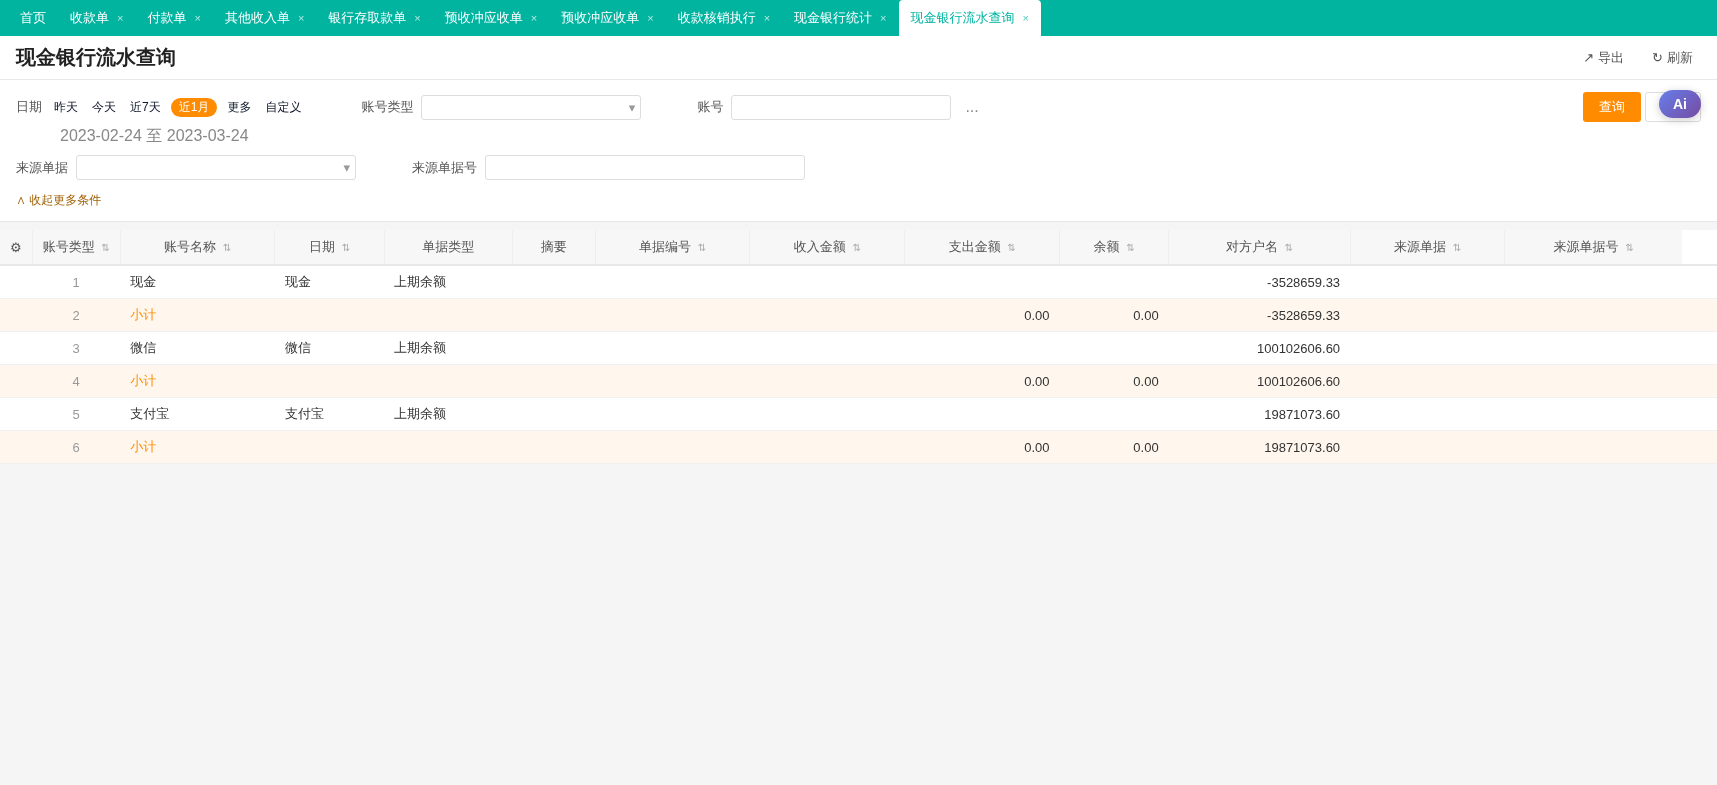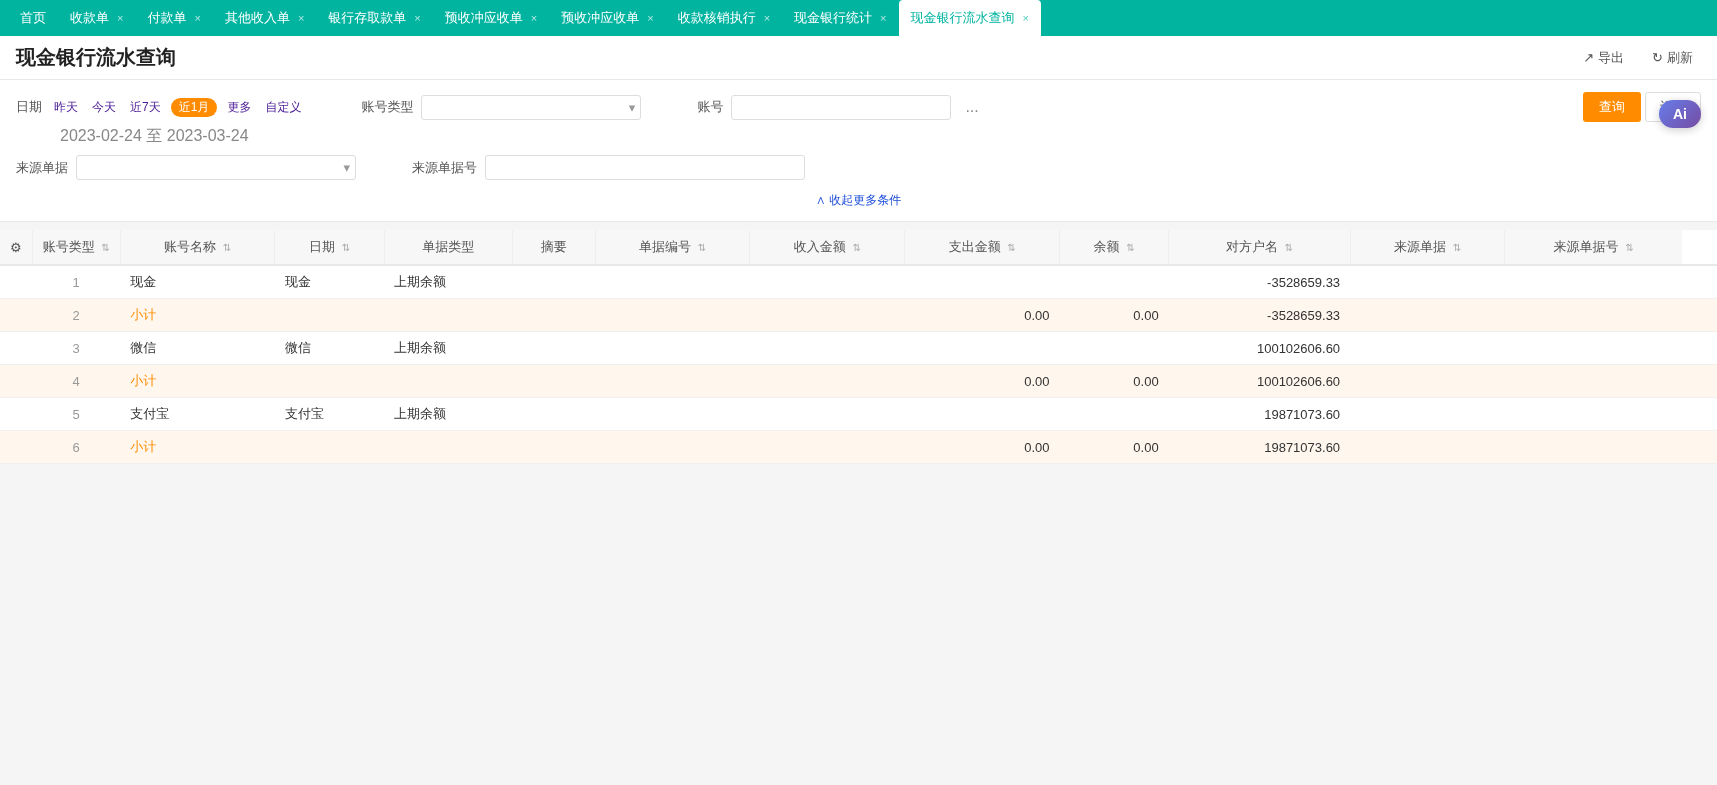--- a/index.html
+++ b/index.html
@@ -89,21 +89,21 @@
       color: #555;
       white-space: nowrap;
       font-size: 13px;
     }
     .date-options {
       display: flex;
       gap: 6px;
       align-items: center;
     }
     .date-opt {
-      color: #4c1d95;
+      color: #0f172a;
       cursor: pointer;
       font-size: 12px;
       padding: 1px 4px;
       border-radius: 3px;
     }
     .date-opt.active {
       background: #ff8c00;
       color: #fff;
       border-radius: 10px;
       padding: 1px 8px;
@@ -162,23 +162,22 @@
       background: #fff;
       color: #555;
       border: 1px solid #ddd;
       border-radius: 3px;
       padding: 5px 14px;
       cursor: pointer;
       font-size: 13px;
     }
 
     .collapse-bar {
-      text-align: center;
       padding: 4px 0;
-      color: #1d4ed8;
+      color: #a16207;
       cursor: pointer;
       font-size: 12px;
       margin-top: 2px;
     }
 
     
     .table-container {
       background: #fff;
       margin-top: 8px;
       overflow-x: auto;
@@ -231,21 +230,21 @@
     }
     .gear-icon-cell {
       color: #888;
       font-size: 15px;
     }
 
     
     .ai-float {
       position: fixed;
       right: 16px;
-      top: 100px;
+      top: 90px;
       background: linear-gradient(135deg, #667eea, #764ba2);
       color: white;
       border-radius: 20px;
       padding: 6px 14px;
       font-size: 14px;
       font-weight: bold;
       cursor: pointer;
       box-shadow: 0 2px 8px rgba(0,0,0,0.2);
     }
   </style>

